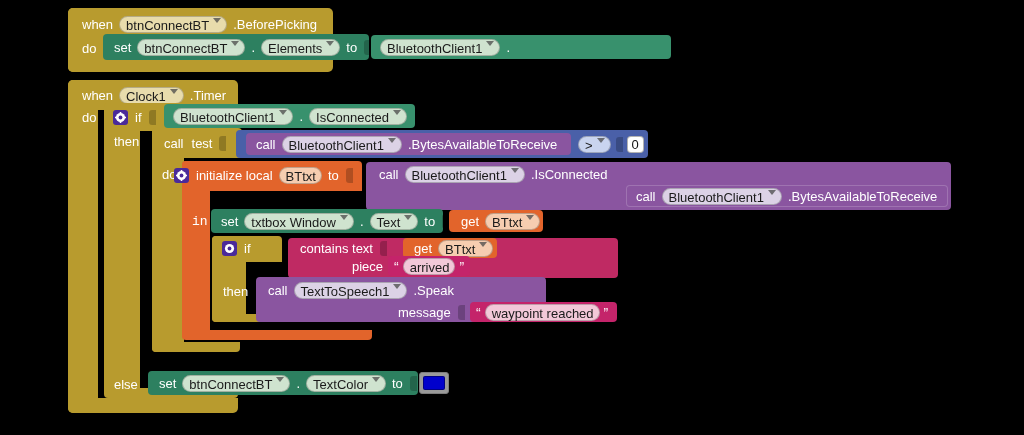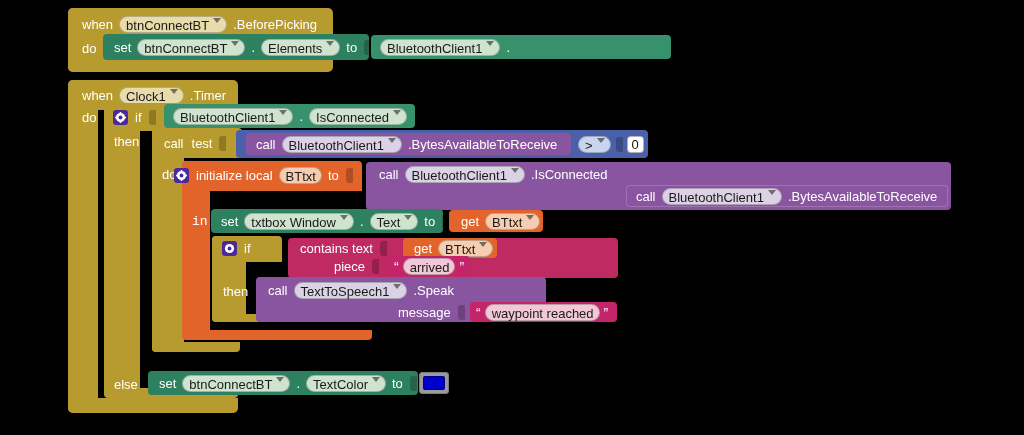--- a/index.html
+++ b/index.html
@@ -357,21 +357,21 @@
   </div>
   <div class="blk c-orange" style="left:403px; top:238px; width:94px; height:20px;"></div>
   <div class="row" style="position:absolute; left:410px; top:240px; height:17px;">
     <span class="lbl">get</span>
     <span class="fld orange">
       <span>BTtxt</span>
       <i class="caret"></i>
     </span>
   </div>
 
-  <div class="row" style="position:absolute; left:330px; top:258px; height:17px;">
+  <div class="row" style="position:absolute; left:348px; top:258px; height:17px;">
     <span class="lbl">piece</span>
     <span class="socket"></span>
   </div>
 
   <div class="blk c-pink" style="left:388px; top:256px; width:82px; height:20px;"></div>
   <div class="row" style="position:absolute; left:392px; top:258px; height:17px;">
     <span class="quote">“</span>
     <span class="fld pink">arrived</span>
     <span class="quote">”</span>
   </div>

